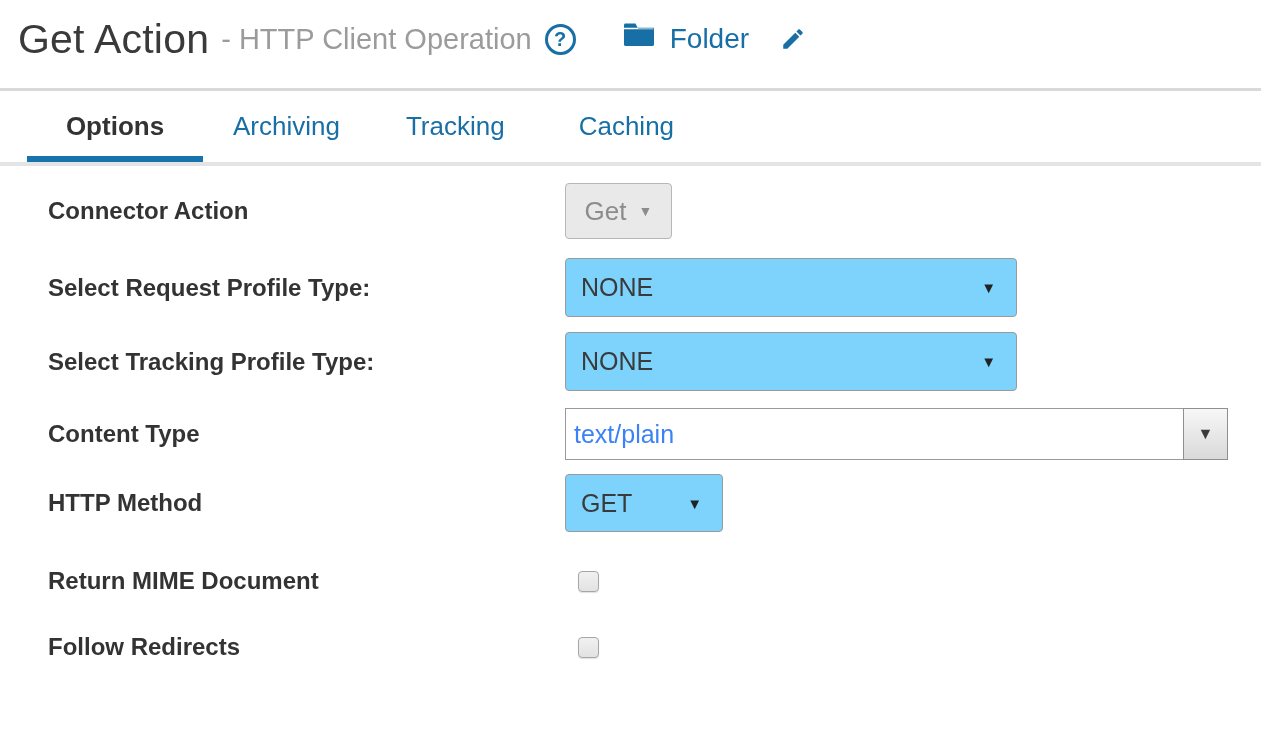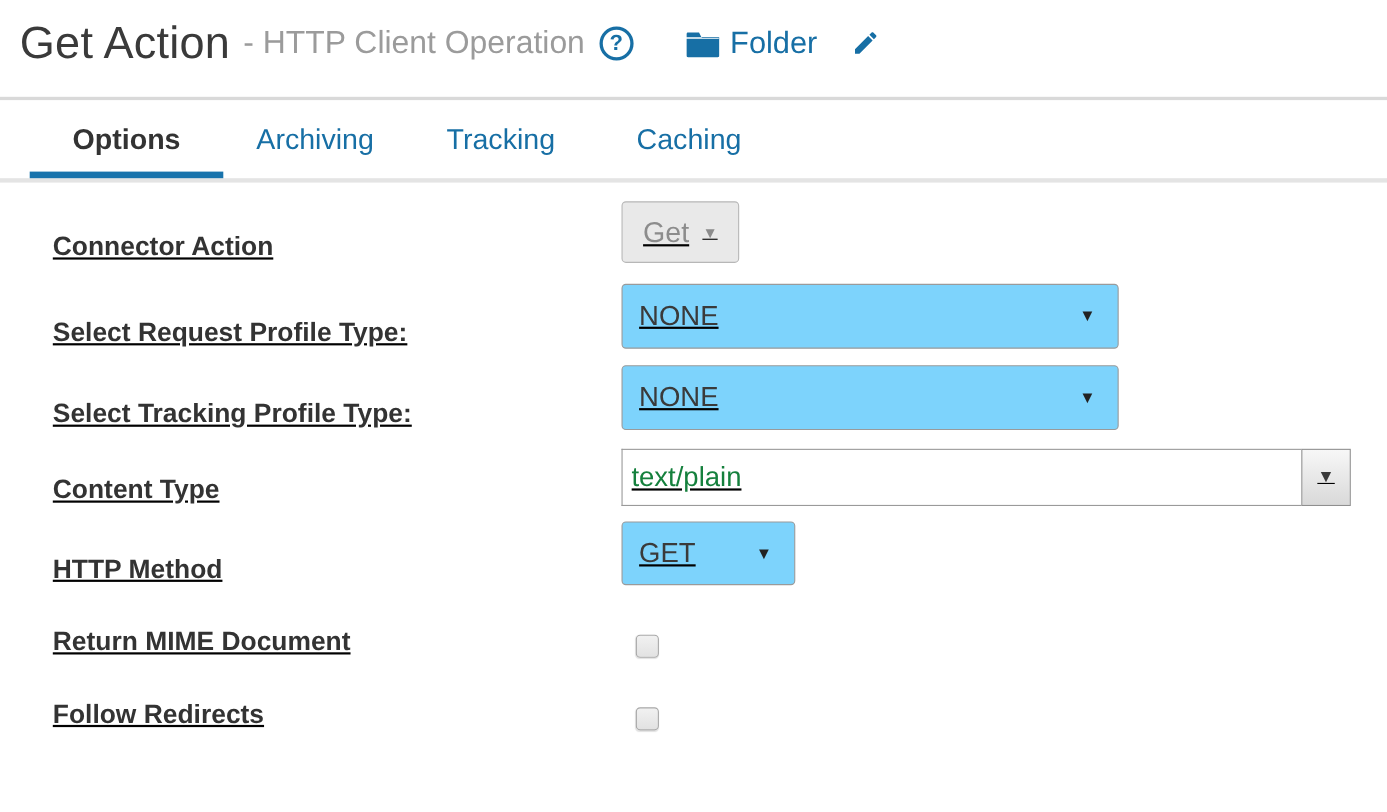--- a/index.html
+++ b/index.html
@@ -37,25 +37,25 @@
     color: #176fa5;
     font-size: 20px;
     font-weight: 700;
     display: flex; align-items: center; justify-content: center;
     margin-left: 13px;
     cursor: pointer;
     flex: 0 0 auto;
   }
   .header-link {
     display: flex;
-    align-items: flex-end;
+    align-items: flex-start;
     color: #176fa5;
     font-size: 28px;
     cursor: pointer;
-    gap: 10px;
+    gap: 16px;
   }
   .header-link.folder { margin-left: 48px; }
   .header-link.add-desc { margin-left: 31px; }
   .header-link svg { display: block; }
 
   
   .tabbar {
     height: 75px;
     border-bottom: 4px solid #e4e4e4;
     display: flex;
@@ -88,22 +88,21 @@
     background: #1873ac;
   }
   .tab.t2 { margin-left: 0px; }
   .tab.t3 { margin-left: 6px; }
   .tab.t4 { margin-left: 14px; }
 
   
   .form { padding-left: 48px; }
   .row {
     display: flex;
-    align-items: flex-end;
-    text-decoration: underline;
+    align-items: center;
   }
   .row .label {
     width: 517px;
     font-size: 24px;
     font-weight: 700;
     color: #333333;
     flex: 0 0 auto;
   }
 
   .row.r-connector { margin-top: 17px; height: 56px; }
@@ -156,21 +155,21 @@
   .select-box.method { width: 158px; height: 58px; }
 
   
   .combo { display: flex; align-items: stretch; height: 52px; }
   .combo input {
     width: 618px;
     border: 1px solid #9a9a9a;
     border-right: none;
     font-family: "Liberation Sans", "DejaVu Sans", sans-serif;
     font-size: 25px;
-    color: #15803d;
+    color: #3b82f6;
     padding: 0 4px 0 8px;
     outline: none;
     background: #ffffff;
   }
   .combo-btn {
     width: 45px;
     border: 1px solid #8f8f8f;
     background: linear-gradient(#f7f7f7, #d9d9d9);
     display: flex;
     align-items: center;

